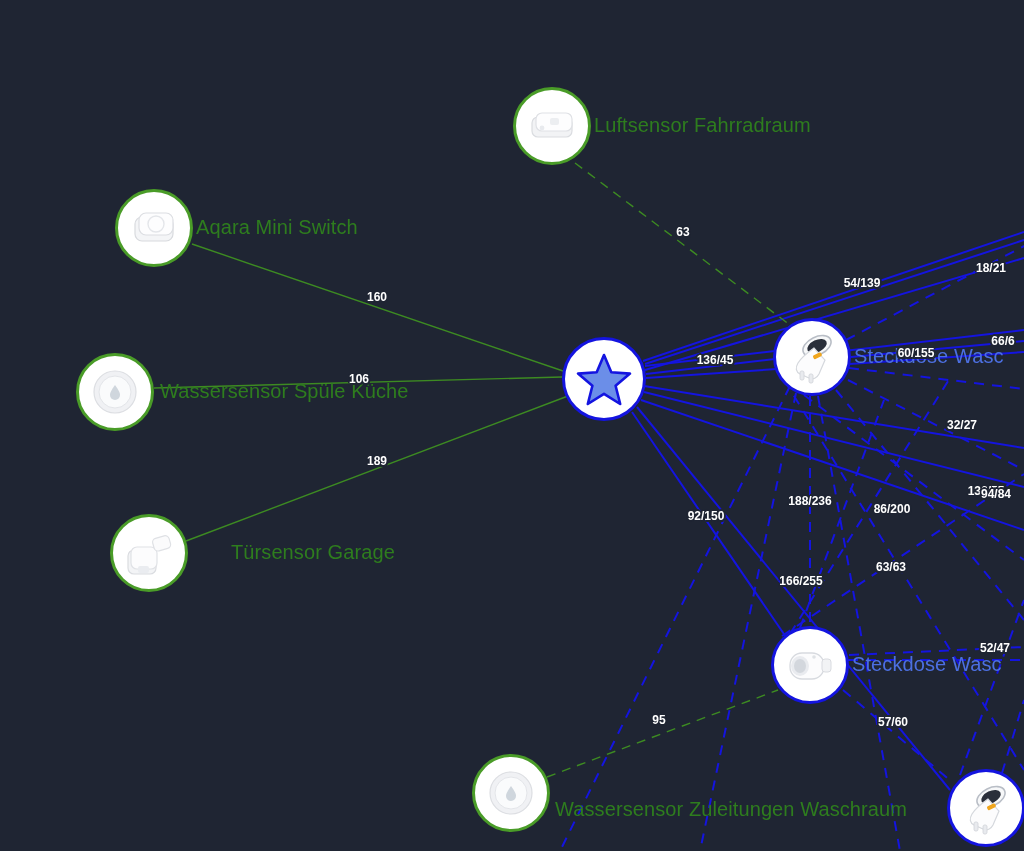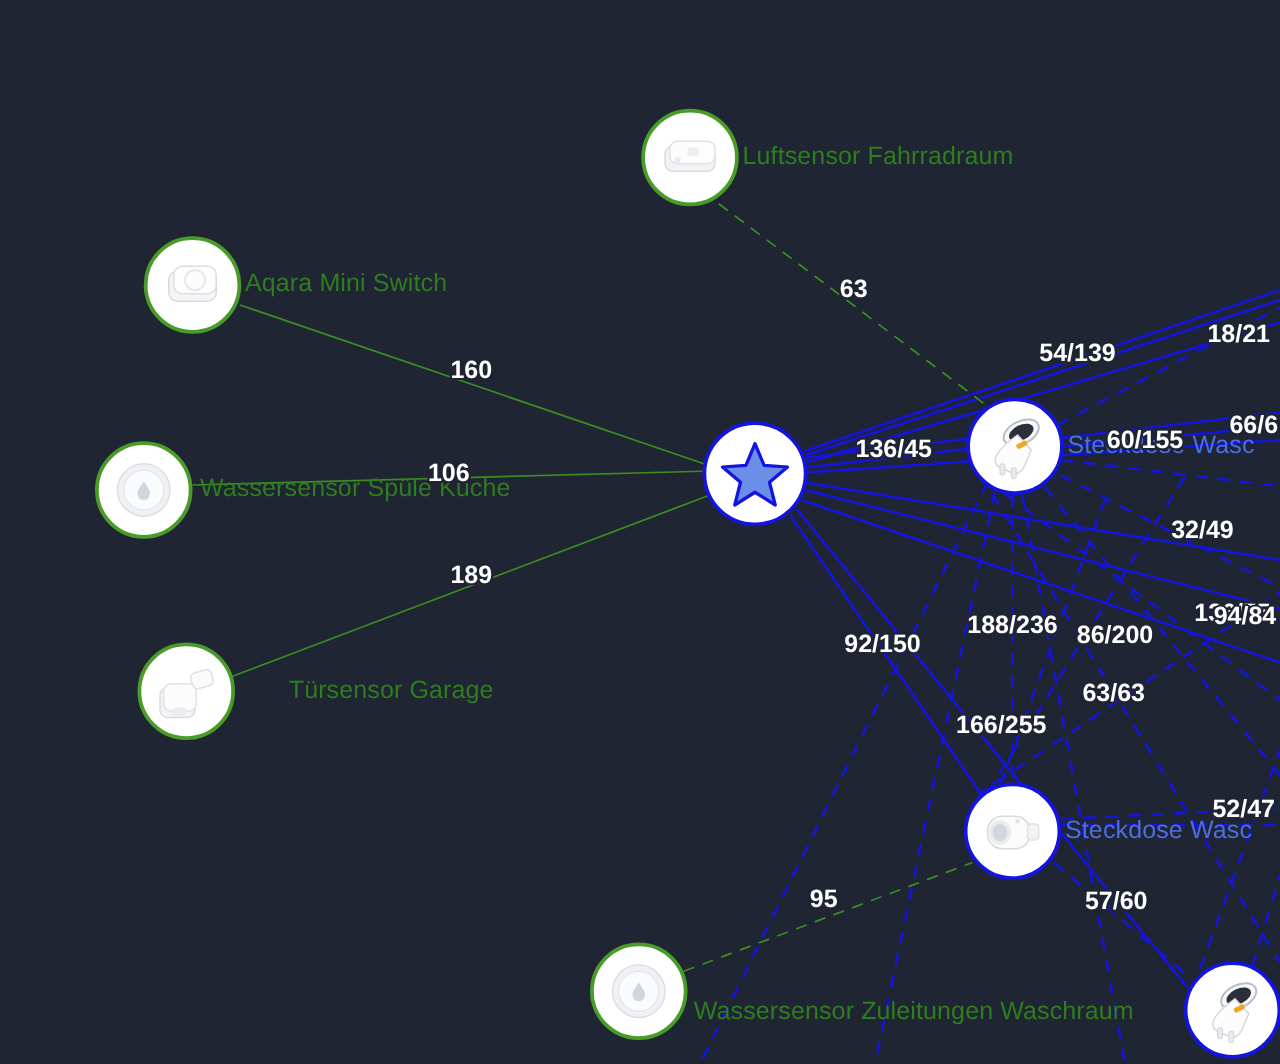--- a/index.html
+++ b/index.html
@@ -12,21 +12,21 @@
         display:flex;align-items:center;justify-content:center;
         box-sizing:border-box;overflow:hidden;}
   .node.green{border:3px solid #4a9c28;}
   .node.blue{border:3px solid #1414e0;}
   .node svg{display:block;}
   .nlabel{position:absolute;white-space:nowrap;font-size:20px;
           letter-spacing:.1px;pointer-events:none;}
   .nlabel.green{color:#2e7d1e;}
   .nlabel.blue{color:#4c6fe0;}
   .elabel{position:absolute;white-space:nowrap;color:#ffffff;
-          font-size:20px;font-weight:bold;
+          font-size:12px;font-weight:bold;
           text-shadow:
             -1.5px -1.5px 0 #1f2533, 1.5px -1.5px 0 #1f2533,
             -1.5px  1.5px 0 #1f2533, 1.5px  1.5px 0 #1f2533,
              0 -1.8px 0 #1f2533, 0 1.8px 0 #1f2533,
             -1.8px 0 0 #1f2533, 1.8px 0 0 #1f2533;
           pointer-events:none;}
 </style>
 </head>
 <body>
 
@@ -150,23 +150,23 @@
     <div class="elabel" style="left: 377px; top: 297px; transform: translate(-50%, -50%);">160</div>
     <div class="elabel" style="left: 359px; top: 379px; transform: translate(-50%, -50%);">106</div>
     <div class="elabel" style="left: 377px; top: 461px; transform: translate(-50%, -50%);">189</div>
     <div class="elabel" style="left: 683px; top: 232px; transform: translate(-50%, -50%);">63</div>
     <div class="elabel" style="left: 659px; top: 720px; transform: translate(-50%, -50%);">95</div>
     <div class="elabel" style="left: 715px; top: 360px; transform: translate(-50%, -50%);">136/45</div>
     <div class="elabel" style="left: 862px; top: 283px; transform: translate(-50%, -50%);">54/139</div>
     <div class="elabel" style="left: 963px; top: 268px; transform: translate(-50%, -50%); margin-left: 28px;">18/21</div>
     <div class="elabel" style="left: 916px; top: 353px; transform: translate(-50%, -50%);">60/155</div>
     <div class="elabel" style="left: 1003px; top: 341px; transform: translate(-50%, -50%);">66/6</div>
-    <div class="elabel" style="left: 962px; top: 425px; transform: translate(-50%, -50%);">32/49</div>
+    <div class="elabel" style="left: 962px; top: 425px; transform: translate(-50%, -50%);">32/27</div>
     <div class="elabel" style="left: 810px; top: 501px; transform: translate(-50%, -50%);">188/236</div>
     <div class="elabel" style="left: 892px; top: 509px; transform: translate(-50%, -50%);">86/200</div>
     <div class="elabel" style="left: 706px; top: 516px; transform: translate(-50%, -50%);">92/150</div>
     <div class="elabel" style="left: 801px; top: 581px; transform: translate(-50%, -50%);">166/255</div>
-    <div class="elabel" style="left: 891px; top: 555px; transform: translate(-50%, -50%);">63/63</div>
+    <div class="elabel" style="left: 891px; top: 567px; transform: translate(-50%, -50%);">63/63</div>
     <div class="elabel" style="left: 995px; top: 648px; transform: translate(-50%, -50%);">52/47</div>
     <div class="elabel" style="left: 893px; top: 722px; transform: translate(-50%, -50%);">57/60</div>
     <div class="elabel" style="left: 986px; top: 491px; transform: translate(-50%, -50%);">136/55</div>
     <div class="elabel" style="left: 996px; top: 494px; transform: translate(-50%, -50%);">94/84</div>
   </div>
 
 </body></html>

